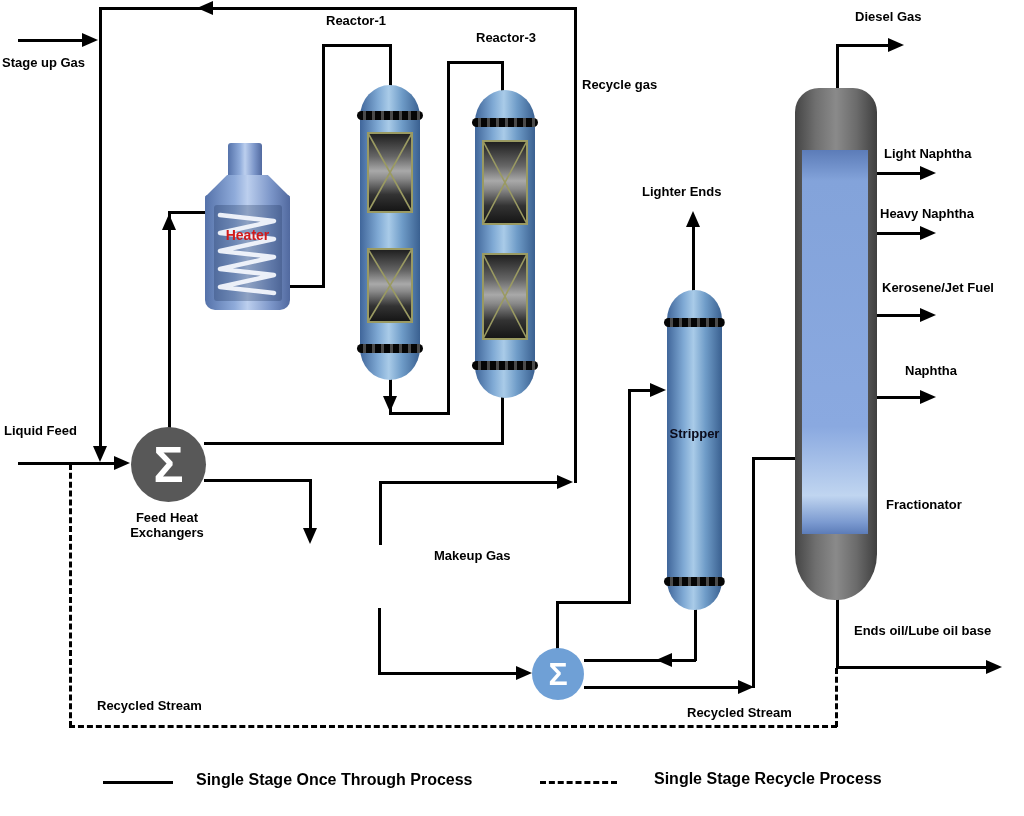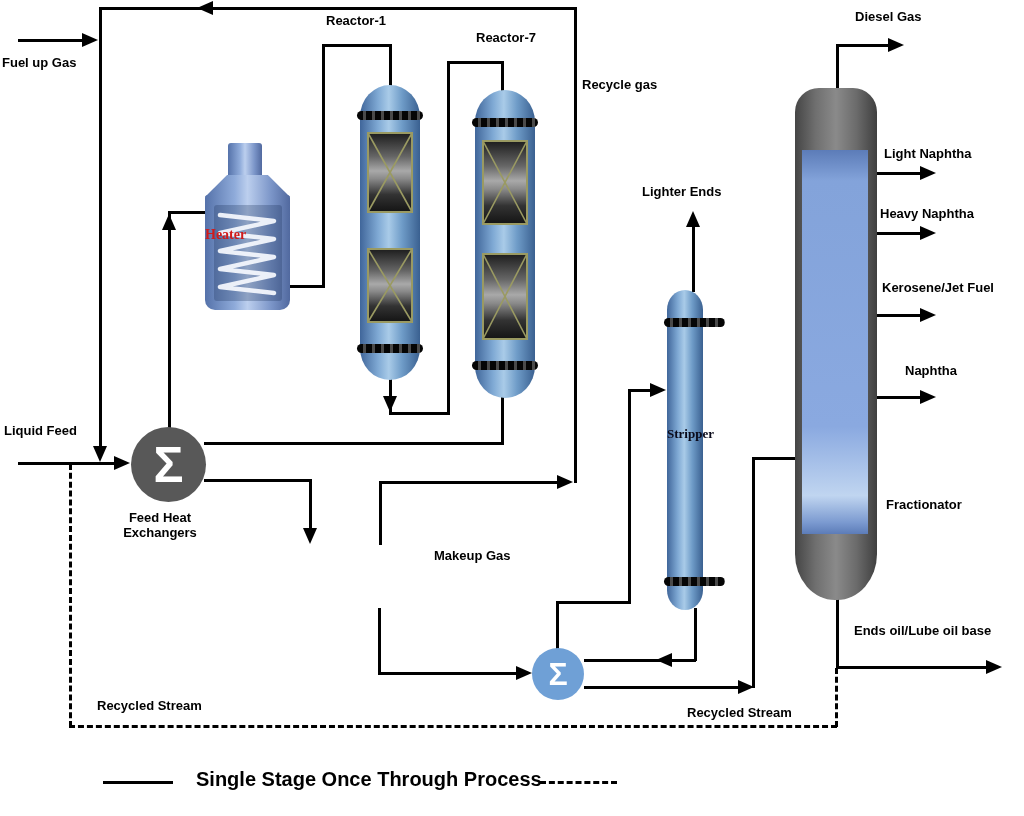--- a/index.html
+++ b/index.html
@@ -14,23 +14,23 @@
   .au{border-left:7px solid transparent;border-right:7px solid transparent;border-bottom:16px solid #000;}
   .ad{border-left:7px solid transparent;border-right:7px solid transparent;border-top:16px solid #000;}
   .lbl{position:absolute;font-size:13px;line-height:15px;z-index:3;white-space:nowrap;}
   .vessel{position:absolute;z-index:2;}
   .rx{background:linear-gradient(90deg,#40669a 0%,#7fa9d4 30%,#a9cbe8 48%,#6f9cc8 70%,#3a6090 100%);}
   .flangeH{position:absolute;left:-3px;height:9px;border-radius:5px;z-index:4;
            background:repeating-linear-gradient(90deg,#050505 0 6px,#4a4a4a 6px 9px);}
   .bed{position:absolute;z-index:3;}
   .sepflange{position:absolute;width:4px;height:75px;top:-4px;background:#151515;border-radius:2px;z-index:4;}
   .circleunit{position:absolute;border-radius:50%;z-index:2;display:flex;align-items:center;justify-content:center;color:#fff;}
-  .inlabel{position:absolute;width:100%;text-align:left;z-index:5;font-family:Liberation Serif, serif;}
+  .inlabel{position:absolute;width:100%;text-align:center;z-index:5;}
   .pre{white-space:pre-line;text-align:center;}
-  .legend-text{font-size:20px;text-align:center;}
+  .legend-text{font-size:16px;text-align:center;}
 </style>
 </head>
 <body>
 
 <div id="stage">
 
   <svg width="0" height="0" style="position:absolute">
     <defs>
       <linearGradient id="bedG" x1="0" y1="0" x2="0" y2="1">
         <stop offset="0" stop-color="#1d1d1d"></stop>
@@ -169,46 +169,47 @@
 
   <div class="circleunit" style="left:131px;top:427px;width:75px;height:75px;background:#585858;font-size:50px">
     <span>Σ</span>
   </div>
 
 
   <div class="circleunit" style="left:532px;top:648px;width:52px;height:52px;background:#6fa0d6;font-size:32px">
     <span>Σ</span>
   </div>
 
-  <div class="vessel rx" style="left:667px;top:290px;width:36px;height:320px;border-radius:27px/30px">
+  <div class="vessel rx" style="left:667px;top:290px;width:55px;height:320px;border-radius:27px/30px">
     <div class="flangeH" style="top:28px;width:61px"></div>
     <div class="flangeH" style="top:287px;width:61px"></div>
     <div class="inlabel" style="top:136px;font-size:13px;color:#0a0a1a">Stripper</div>
   </div>
 
   <div class="vessel" style="left:795px;top:88px;width:82px;height:512px;border-radius:24px 24px 40px 40px/24px 24px 46px 46px;background:linear-gradient(90deg,#454545,#6f6f6f 25%,#8a8a8a 50%,#6b6b6b 75%,#3f3f3f)">
     <div style="position:absolute;left:7px;top:62px;width:66px;height:384px;background:linear-gradient(180deg,#5c7cb8 0%,#83a3da 8%,#8aa9e0 72%,#c0d5f0 90%,#7b9ad0 97%,#5c7cb8 100%)"></div>
   </div>
 
-  <div class="lbl" style="left:2px;top:55px">Fuel up Gas</div>
+  <div class="lbl" style="left:2px;top:55px">Stage up Gas</div>
   <div class="lbl" style="left:4px;top:423px">Liquid Feed</div>
   <div class="lbl" style="left:326px;top:13px">Reactor-1</div>
-  <div class="lbl" style="left:476px;top:30px">Reactor-7</div>
+  <div class="lbl" style="left:476px;top:30px">Reactor-3</div>
   <div class="lbl" style="left:582px;top:77px">Recycle gas</div>
-  <div class="lbl pre" style="left:100px;top:510px;width:120px">Feed Heat
+  <div class="lbl pre" style="left:107px;top:510px;width:120px">Feed Heat
 Exchangers</div>
   <div class="lbl" style="left:434px;top:548px">Makeup Gas</div>
   <div class="lbl" style="left:642px;top:184px">Lighter Ends</div>
   <div class="lbl" style="left:855px;top:9px">Diesel Gas</div>
   <div class="lbl" style="left:884px;top:146px">Light Naphtha</div>
   <div class="lbl" style="left:880px;top:206px">Heavy Naphtha</div>
   <div class="lbl" style="left:882px;top:280px">Kerosene/Jet Fuel</div>
   <div class="lbl" style="left:905px;top:363px">Naphtha</div>
   <div class="lbl" style="left:886px;top:497px">Fractionator</div>
   <div class="lbl" style="left:854px;top:623px">Ends oil/Lube oil base</div>
   <div class="lbl" style="left:97px;top:698px">Recycled Stream</div>
   <div class="lbl" style="left:687px;top:705px">Recycled Stream</div>
 
   <div class="ln" style="left:103px;top:781px;width:70px;height:3px"></div>
   <div class="lbl legend-text" style="left:196px;top:772px">Single Stage Once Through Process</div>
   <div class="dh" style="left:540px;top:781px;width:77px"></div>
+  <div class="lbl legend-text" style="left:654px;top:771px">Single Stage Recycle Process</div>
 
 </div>
 
 </body></html>

